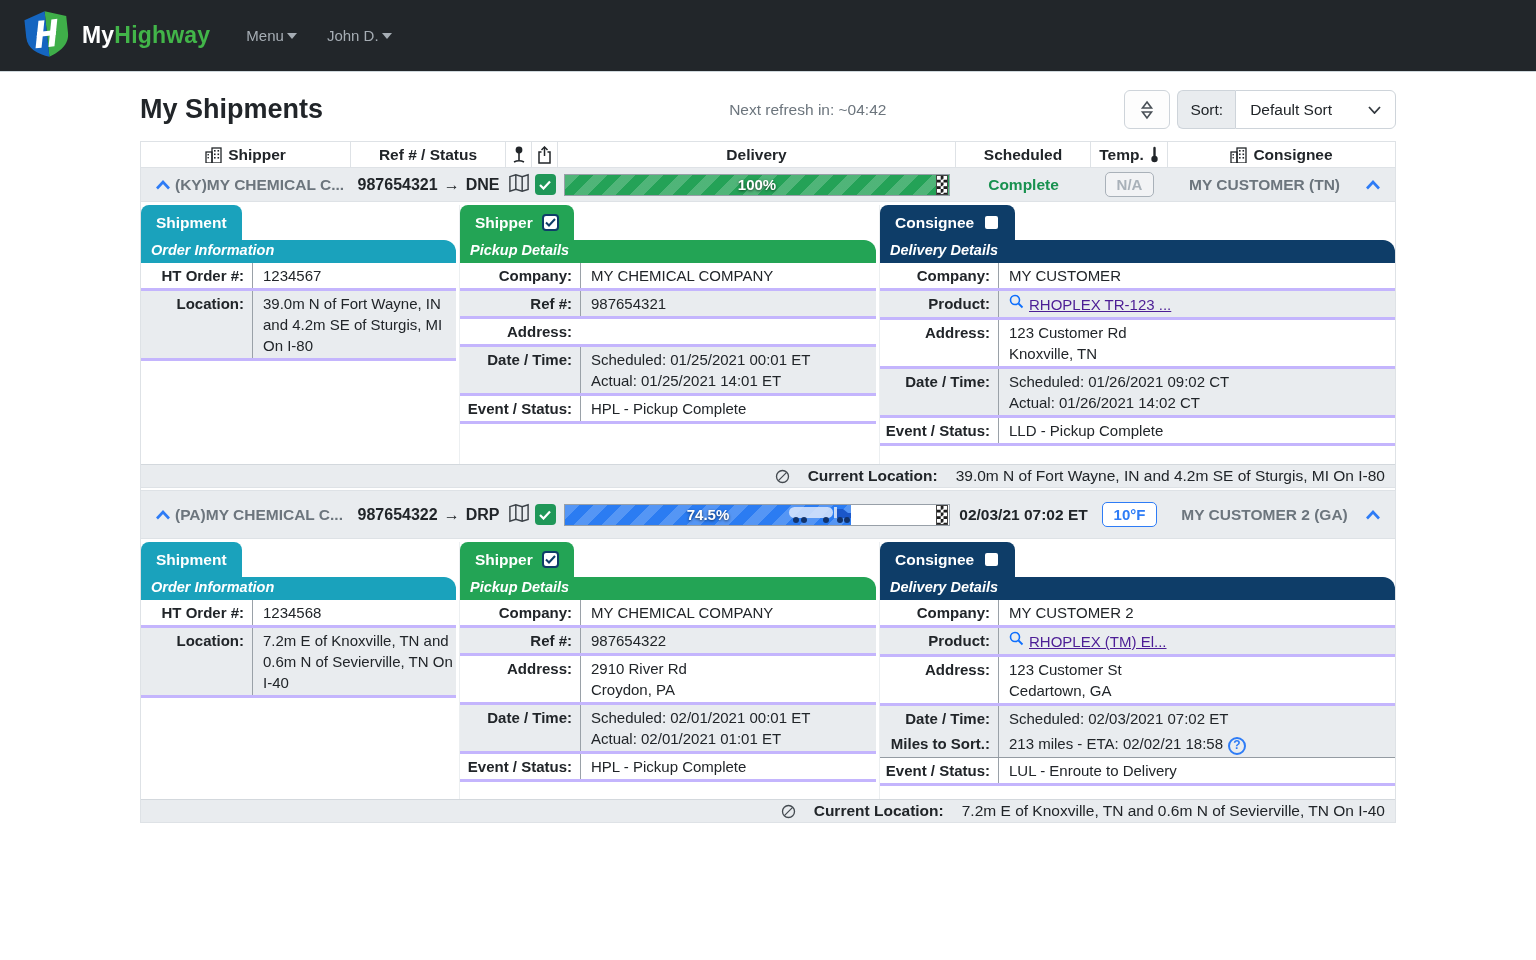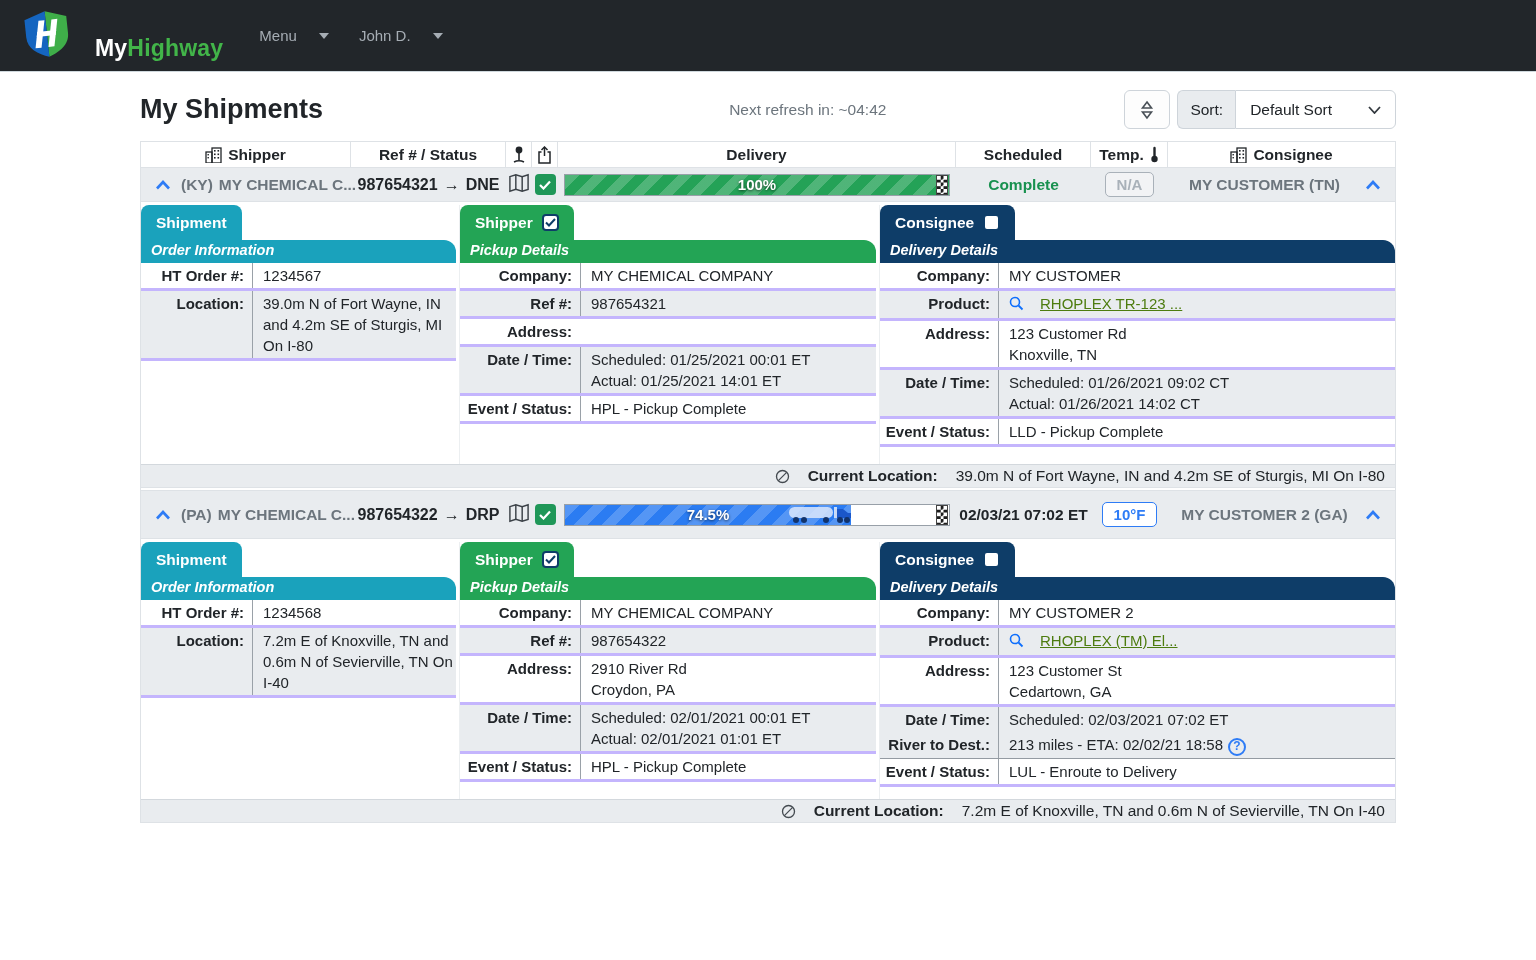--- a/index.html
+++ b/index.html
@@ -3,45 +3,45 @@
 <meta charset="utf-8">
 <style>
   * { margin:0; padding:0; box-sizing:border-box; }
   body {
     width:1536px; height:960px; background:#ffffff;
     font-family:"Liberation Sans","DejaVu Sans",sans-serif;
     color:#212529; overflow:hidden;
   }
   
   .navbar{height:72px;background:#22262a;display:flex;align-items:center;padding:0 24px;border-bottom:1px solid #cfd8dd;}
-  .brand{display:flex;align-items:flex-end;gap:25px;margin-right:36px;cursor:pointer;}
+  .brand{display:flex;align-items:center;gap:12px;margin-right:36px;cursor:pointer;}
   .brand-text{font-size:23px;font-weight:800;letter-spacing:.2px;}
   .brand-my{color:#ffffff;}
   .brand-hw{color:#42b549;}
-  .nav-item{display:flex;align-items:center;gap:22px;color:#a6adb4;font-size:15px;margin-right:30px;cursor:pointer;}
+  .nav-item{display:flex;align-items:center;gap:3px;color:#a6adb4;font-size:15px;margin-right:30px;cursor:pointer;}
   .caret{width:10px;height:6px;display:inline-block;}
   
   .content{width:1256px;margin:0 auto;}
   .title-row{display:flex;align-items:center;padding:18px 0 12px 0;}
   .page-title{font-size:27px;font-weight:700;color:#212529;}
   .refresh-text{margin-left:auto;margin-right:238px;color:#6c757d;font-size:15.5px;}
   .sort-group{display:flex;align-items:stretch;gap:7px;height:39px;}
   .sort-dir-btn{width:46px;border:1px solid #ced4da;border-radius:6px;background:#fdfdfd;display:flex;align-items:center;justify-content:center;cursor:pointer;}
   .sort-join{display:flex;align-items:stretch;text-align:center;}
   .sort-label{background:#e9ecef;border:1px solid #ced4da;border-right:0;border-radius:6px 0 0 6px;display:flex;align-items:center;padding:0 12px;font-size:15.5px;color:#212529;}
   .sort-select{background:#fff;border:1px solid #ced4da;border-radius:0 6px 6px 0;display:flex;align-items:center;gap:36px;padding:0 14px;font-size:15.5px;cursor:pointer;}
   
   .ship-table{border:1px solid #dee2e6;border-bottom:0;}
   .grid-cols{display:grid;grid-template-columns:210px 155px 26px 26px 398px 135px 77px 1fr;align-items:center;}
   .thead{height:25px;font-weight:700;font-size:15.5px;}
   .thead > div{height:25px;display:flex;align-items:center;justify-content:center;gap:6px;border-right:1px solid #dee2e6;}
   .thead > div:last-child{border-right:0;}
   
   .srow{background:#e9ecef;border-top:1px solid #dee2e6;border-bottom:1px solid #dee2e6;padding:4px 0;min-height:33px;}
-  .sum-shipper{display:flex;align-items:center;gap:6px;padding-left:10px;font-weight:700;color:#6c757d;font-size:15.5px;white-space:nowrap;}
+  .sum-shipper{display:flex;align-items:center;padding-left:10px;font-weight:700;color:#6c757d;font-size:15.5px;white-space:nowrap;}
   .sum-ref{display:flex;align-items:center;justify-content:center;gap:6px;font-weight:700;font-size:16px;color:#212529;white-space:nowrap;}
   .icon-cell{display:flex;align-items:center;justify-content:center;}
   .check-btn{width:21px;height:21px;border-radius:4px;background:#1f9758;display:flex;align-items:center;justify-content:center;cursor:pointer;}
   .track{position:relative;height:22px;border:1px solid #98a0a8;background:#fff;margin:0 6px;}
   .fill{position:relative;height:100%;display:flex;align-items:center;justify-content:center;color:#fff;font-weight:700;font-size:15px;text-shadow:0 1px 3px rgba(0,0,0,.65);}
   .fill-green{background-color:#24a257;background-image:repeating-linear-gradient(135deg,rgba(255,255,255,.20) 0 10px,rgba(255,255,255,0) 10px 20px);}
   .fill-blue{background-color:#2b7cf2;background-image:repeating-linear-gradient(135deg,rgba(255,255,255,.20) 0 10px,rgba(255,255,255,0) 10px 20px);}
   .flag{position:absolute;top:1px;right:2px;width:10px;height:18px;background:conic-gradient(#1d1d1d 0 25%,#fff 0 50%,#1d1d1d 0 75%,#fff 0) 0 0/6.5px 6.5px;outline:1px solid #444;}
   .truck{position:absolute;right:-3px;bottom:0;}
   .sum-sched{display:flex;align-items:center;justify-content:center;text-align:center;font-weight:700;font-size:15.5px;line-height:19px;}
@@ -72,21 +72,21 @@
   .drow{display:flex;border-bottom:3px solid #c4b5fd;font-size:15px;}
   .drow.striped{background:#e9ecef;}
   .dlabel{font-weight:700;text-align:right;padding:2px 8px 2px 0;line-height:21px;}
   .dval{flex:1;border-left:1px solid #9aa1a8;padding:2px 0 2px 10px;line-height:21px;}
   .col-order .dlabel{flex:0 0 111px;}
   .col-pickup .dlabel{flex:0 0 120px;}
   .col-delivery .dlabel{flex:0 0 118px;}
   .drow-multi{display:flex;flex-direction:column;border-bottom:1px solid #949ba2;font-size:15px;}
   .drow-multi.striped{background:#e9ecef;}
   .dline{display:flex;}
-  .plink{color:#4d7c0f;text-decoration:underline;font-weight:400;display:inline-flex;align-items:center;gap:16px;cursor:pointer;}
+  .plink{color:#4c1d95;text-decoration:underline;font-weight:400;display:inline-flex;align-items:flex-start;gap:5px;cursor:pointer;}
   .help-circle{display:inline-flex;width:18px;height:18px;border:2px solid #2e7cf6;border-radius:50%;color:#2e7cf6;font-weight:700;font-size:12px;align-items:center;justify-content:center;margin-left:5px;cursor:pointer;}
   .cur-loc{background:#e9ecef;border-top:1px solid #d3d8dd;border-bottom:1px solid #dee2e6;text-align:right;padding:2px 10px;font-size:15.5px;min-height:24px;display:flex;align-items:center;justify-content:flex-end;gap:18px;}
   .cur-loc b{font-weight:700;}
   .gap2{height:2px;background:#fff;}
 </style>
 </head>
 <body>
 
 <div class="navbar">
   <div class="brand">
@@ -507,21 +507,21 @@
               <div>123 Customer St</div>
               <div>Cedartown, GA</div>
             </div>
           </div>
         <div class="drow-multi striped">
           <div class="dline">
               <div class="dlabel">Date / Time:</div>
               <div class="dval">Scheduled: 02/03/2021 07:02 ET</div>
             </div>
           <div class="dline">
-              <div class="dlabel">River to Dest.:</div>
+              <div class="dlabel">Miles to Sort.:</div>
               <div class="dval"><span>213 miles - ETA: 02/02/21 18:58</span><span class="help-circle">?</span></div>
             </div>
         </div>
         <div class="drow">
             <div class="dlabel">Event / Status:</div>
             <div class="dval">LUL - Enroute to Delivery</div>
           </div>
       </div>
     </div>
     <div class="cur-loc">

